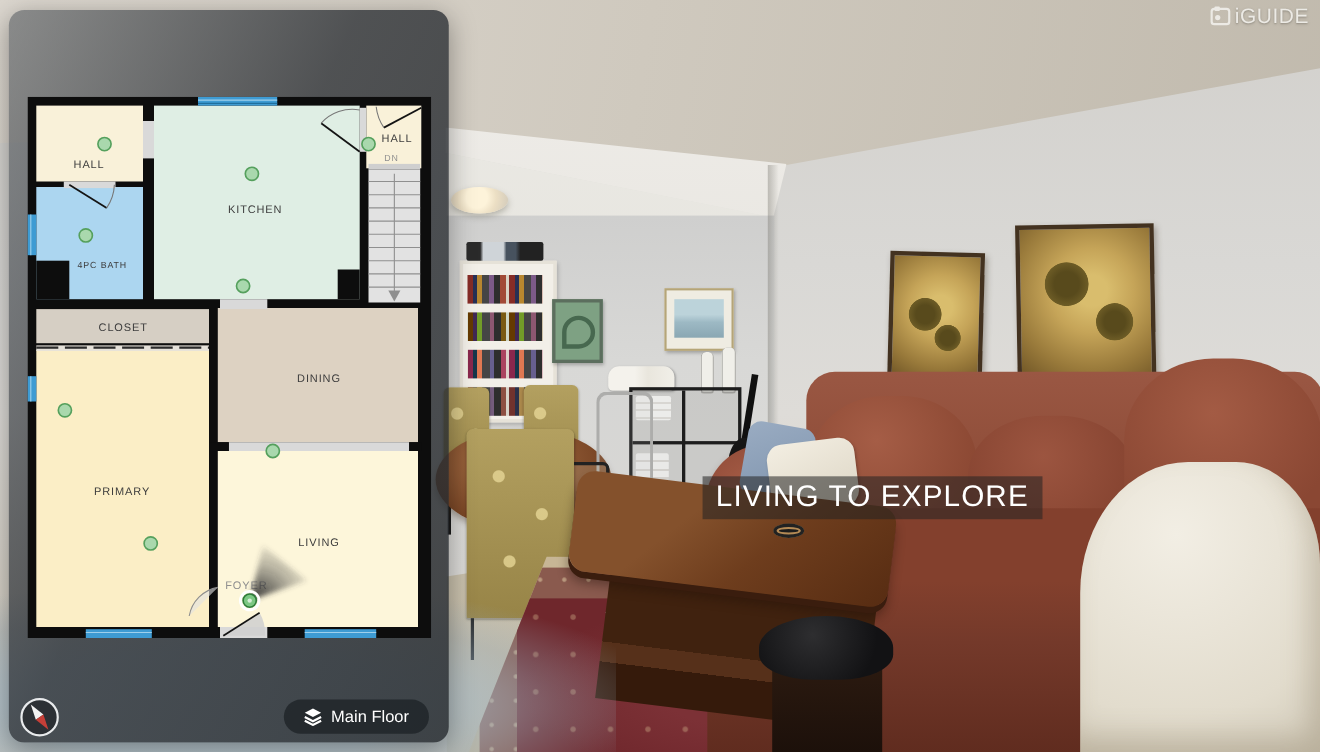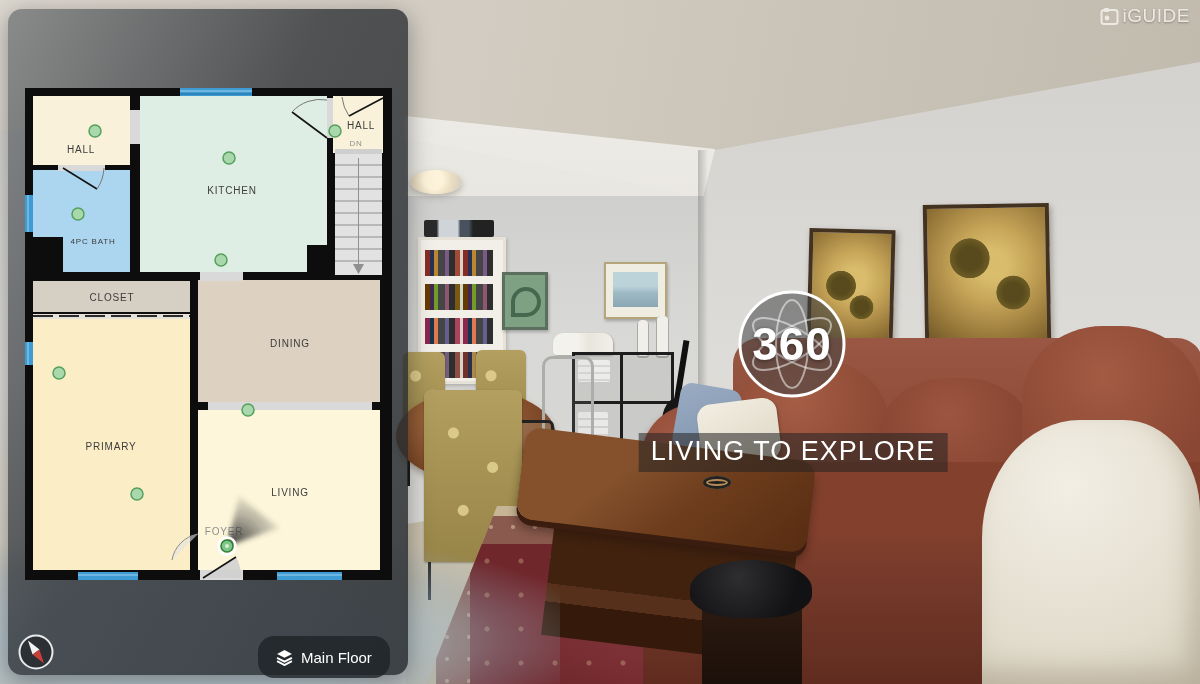--- a/index.html
+++ b/index.html
@@ -104,32 +104,32 @@
 
   
   .badge360{position:absolute;left:737px;top:289px;width:110px;height:110px;border-radius:50%;cursor:pointer;}
   .badge-num{position:absolute;inset:0;display:flex;align-items:center;justify-content:center;
     color:#fff;font-size:46px;font-weight:700;letter-spacing:1px;text-shadow:0 1px 4px rgba(0,0,0,.45);}
   .cta-caption{position:absolute;left:793px;top:433px;transform:translateX(-50%);white-space:nowrap;
     background:rgba(35,35,35,.55);color:#fff;font-size:27px;font-weight:400;letter-spacing:1px;
     padding:3px 12px 5px;cursor:pointer;}
 
   
-  .brand{position:absolute;top:5px;right:10px;display:flex;align-items:center;gap:4px;cursor:pointer;text-decoration:none;}
+  .brand{position:absolute;top:5px;right:10px;display:flex;align-items:flex-start;gap:4px;cursor:pointer;text-decoration:none;}
   .brand-text{color:#eceae5;font-size:19px;font-weight:500;letter-spacing:.5px;text-shadow:0 1px 2px rgba(80,75,65,.5);}
 
   
   .fp-panel{position:absolute;left:8px;top:9px;width:400px;height:666px;border-radius:14px;
     background:linear-gradient(115deg,rgba(70,76,82,.55) 0%,rgba(42,46,51,.78) 45%,rgba(38,42,46,.84) 100%);
     box-shadow:0 6px 24px rgba(0,0,0,.35);}
   .fp-map{position:absolute;left:17px;top:79px;width:367px;height:492px;cursor:pointer;}
   .fp-room-label{fill:#3c3c3c;font-family:"Liberation Sans",sans-serif;font-size:10px;letter-spacing:.8px;}
   .fp-label-small{font-size:8px;}
   .fp-label-dim{fill:#8f8f8f;}
-  .floor-btn{position:absolute;left:250px;top:627px;height:42px;border:none;border-radius:16px;
+  .floor-btn{position:absolute;left:250px;top:627px;height:31px;border:none;border-radius:16px;
     background:rgba(30,34,39,.78);color:#fff;font-family:"Liberation Sans",sans-serif;font-size:15px;
     display:flex;align-items:center;gap:8px;padding:0 18px;cursor:pointer;}
   .compass{position:absolute;left:9px;top:624px;width:38px;height:38px;border:none;background:transparent;padding:0;cursor:pointer;}
 </style>
 </head>
 <body>
 
 <div id="stage">
 
   <div class="photo">
@@ -197,29 +197,20 @@
     <div class="magazine"></div>
     <div class="ctable-base"></div>
     <div class="ctable-top"></div>
     <div class="coaster"></div>
     <div class="stool-base"></div>
     <div class="stool-top"></div>
 
     <div class="nadir-glow"></div>
   </div>
 
-  <div class="badge360">
-    <svg width="110" height="110" viewBox="0 0 110 110">
-      <circle cx="55" cy="55" r="52" fill="rgba(66,68,70,0.55)" stroke="#ffffff" stroke-width="3"></circle>
-      <ellipse cx="55" cy="55" rx="44" ry="16" fill="none" stroke="rgba(255,255,255,0.5)" stroke-width="2" transform="rotate(30 55 55)"></ellipse>
-      <ellipse cx="55" cy="55" rx="44" ry="16" fill="none" stroke="rgba(255,255,255,0.5)" stroke-width="2" transform="rotate(90 55 55)"></ellipse>
-      <ellipse cx="55" cy="55" rx="44" ry="16" fill="none" stroke="rgba(255,255,255,0.5)" stroke-width="2" transform="rotate(150 55 55)"></ellipse>
-    </svg>
-    <span class="badge-num">360</span>
-  </div>
   <div class="cta-caption">LIVING TO EXPLORE</div>
 
   <a class="brand">
     <svg width="19" height="19" viewBox="0 0 19 19">
       <rect x="1.5" y="3" width="16" height="14" rx="2.5" fill="none" stroke="#eceae5" stroke-width="2"></rect>
       <rect x="4" y="1" width="5" height="4" rx="1" fill="#eceae5"></rect>
       <circle cx="7" cy="11" r="2.4" fill="#eceae5"></circle>
     </svg>
     <span class="brand-text">iGUIDE</span>
   </a>

